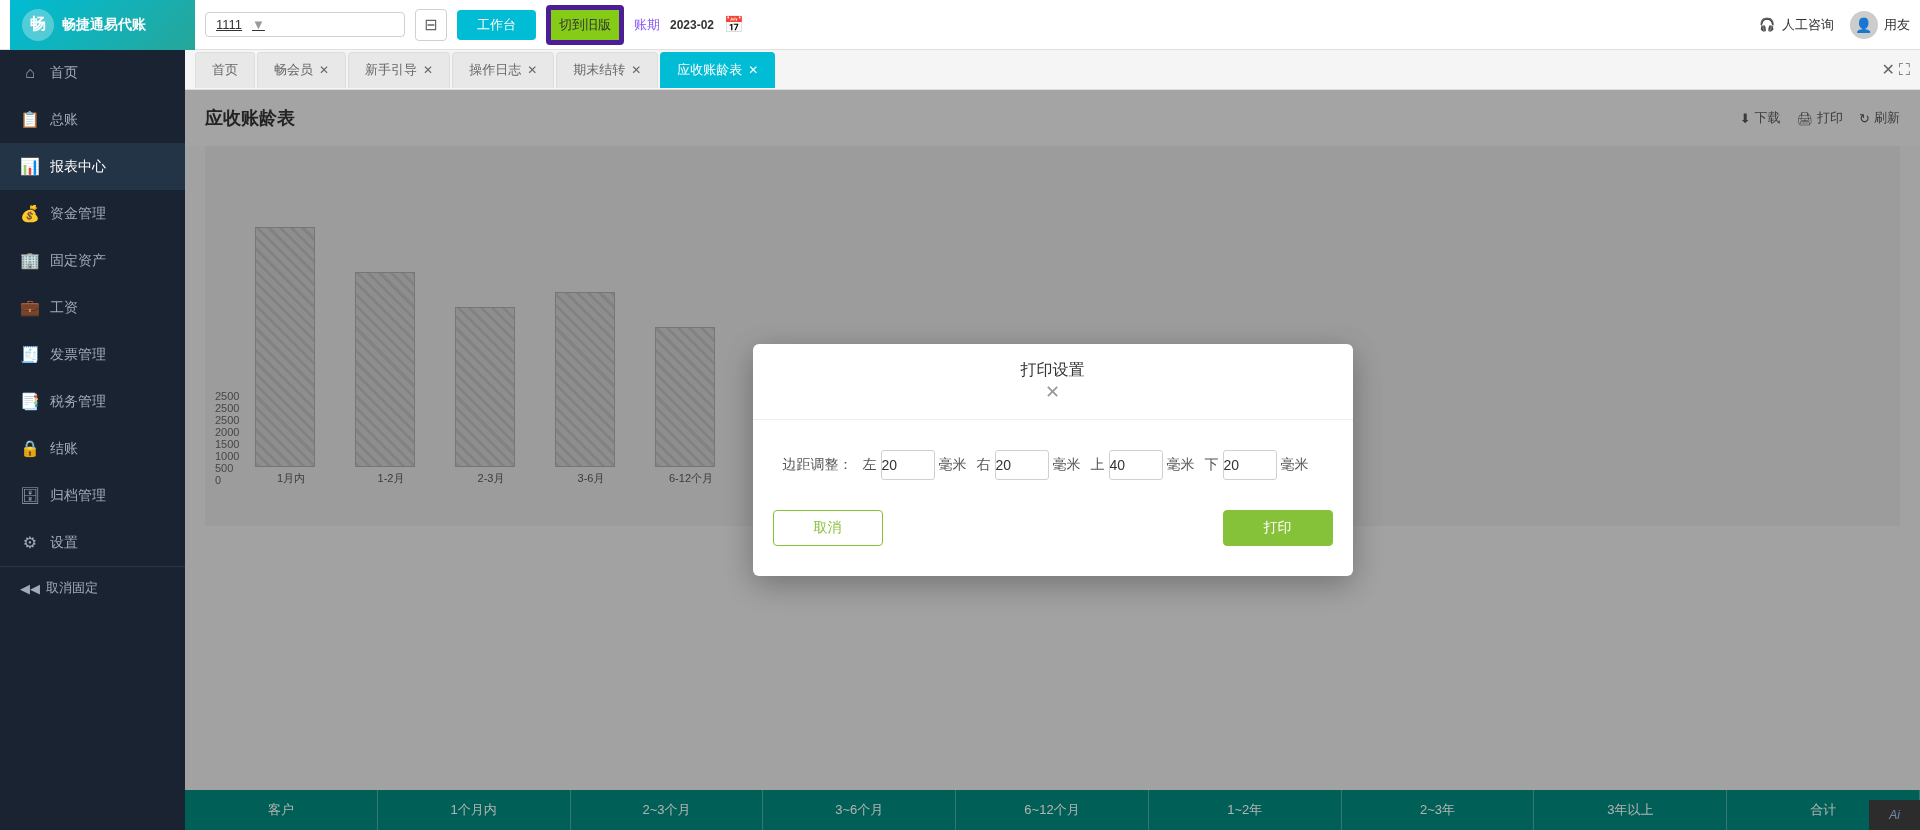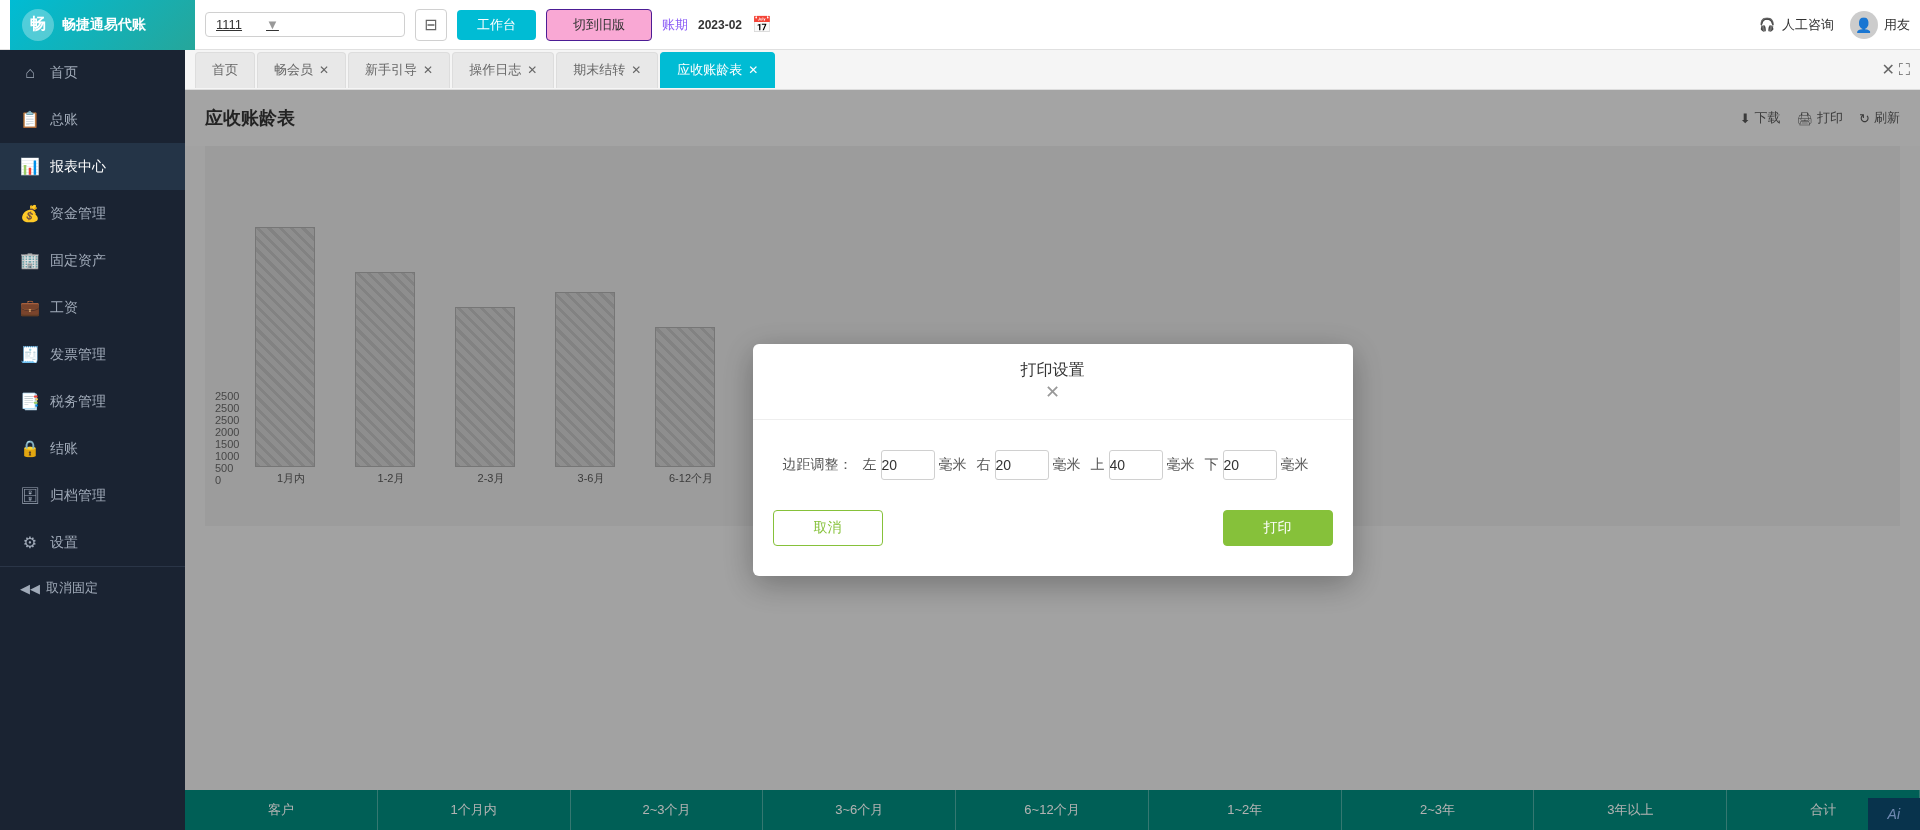--- a/index.html
+++ b/index.html
@@ -28,42 +28,42 @@
     .logo-icon {
       width: 32px; height: 32px;
       background: rgba(255,255,255,0.3);
       border-radius: 50%;
       display: flex; align-items: center; justify-content: center;
       color: #fff; font-size: 16px; font-weight: bold;
     }
     .logo-text { color: #fff; font-size: 14px; font-weight: bold; }
 
     .company-selector {
-      display: flex; align-items: flex-start; gap: 24px;
+      display: flex; align-items: flex-start; gap: 10px;
       border: 1px solid #d0d0d0; border-radius: 4px;
       padding: 4px 10px; min-width: 200px; cursor: pointer;
       color: #333;
       text-decoration: underline;
     }
     .company-selector .arrow { color: #999; }
 
     .copy-btn {
       width: 32px; height: 32px;
       border: 1px solid #d0d0d0; border-radius: 4px;
       background: #fff; cursor: pointer;
       display: flex; align-items: center; justify-content: center;
       color: #666; font-size: 16px;
     }
     .workbench-btn {
       background: #00bcd4; color: #fff; border: none;
       border-radius: 4px; padding: 6px 20px; cursor: pointer; font-size: 13px;
     }
     .switch-btn {
-      border: 1px solid #4c1d95; background: #f9a8d4; color: #333;
-      border-radius: 4px; padding: 6px 26px; cursor: pointer; font-size: 13px;
+      border: 5px solid #4c1d95; background: #84cc16; color: #333;
+      border-radius: 4px; padding: 6px 8px; cursor: pointer; font-size: 13px;
     }
     .period-label { color: #8b5cf6; font-size: 13px; }
     .period-value { color: #333; font-weight: bold; font-size: 12px; }
     .calendar-btn {
       background: none; border: none; cursor: pointer; color: #00bcd4; font-size: 16px;
     }
     .header-right {
       margin-left: auto; display: flex; align-items: center; gap: 16px;
     }
     .consult-btn {
@@ -218,22 +218,22 @@
       background: #fff; border-radius: 4px; cursor: pointer; font-size: 14px;
     }
     .confirm-btn {
       padding: 8px 40px; background: #86c13a; color: #fff;
       border: 1px solid #86c13a; border-radius: 4px; cursor: pointer; font-size: 14px;
     }
 
     
     .ai-badge {
       position: fixed; bottom: 0; right: 0;
-      background: #0c4a6e; color: #a0c4ff;
-      padding: 8px 20px; font-size: 14px;
+      background: #404040; color: #a0c4ff;
+      padding: 8px 20px; font-size: 12px;
       font-style: italic;
     }
   </style>
 </head>
 <body>
 
 <div class="top-header">
   <div class="logo-area">
     <div class="logo-icon">畅</div>
     <span class="logo-text">畅捷通易代账</span>

